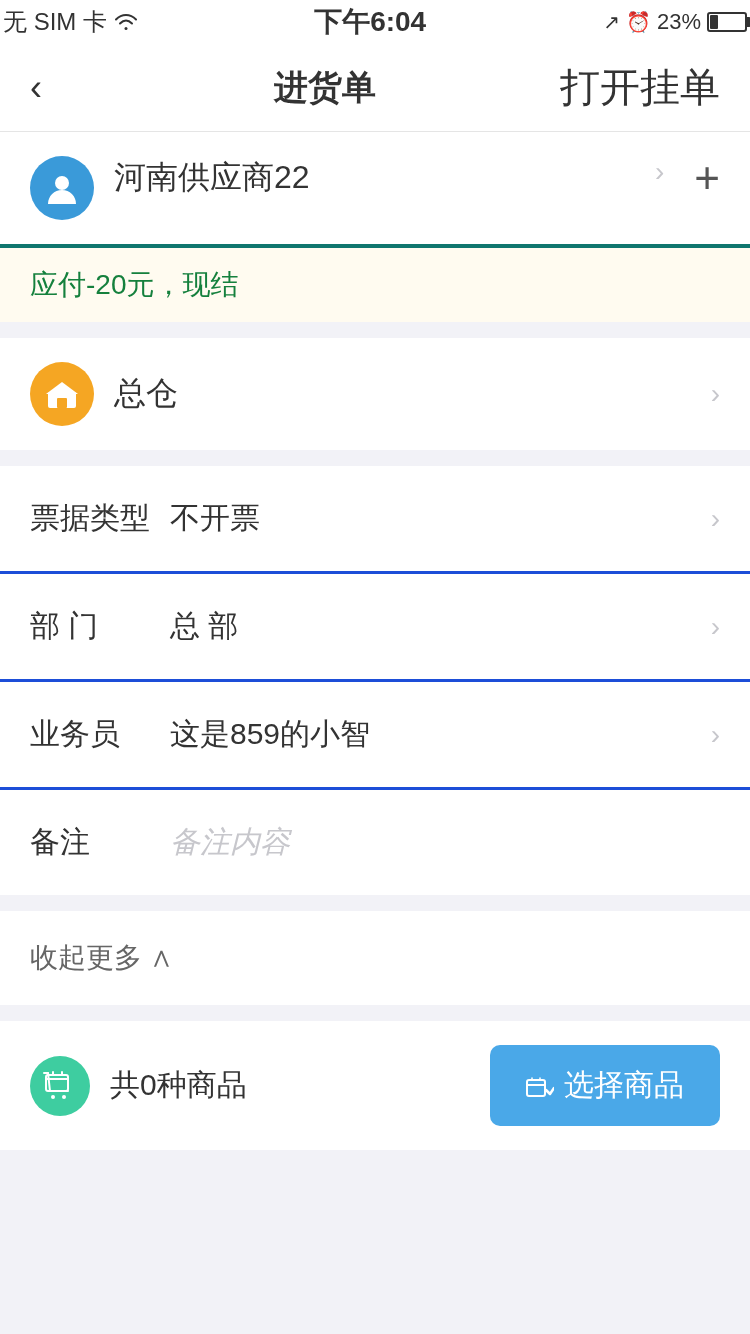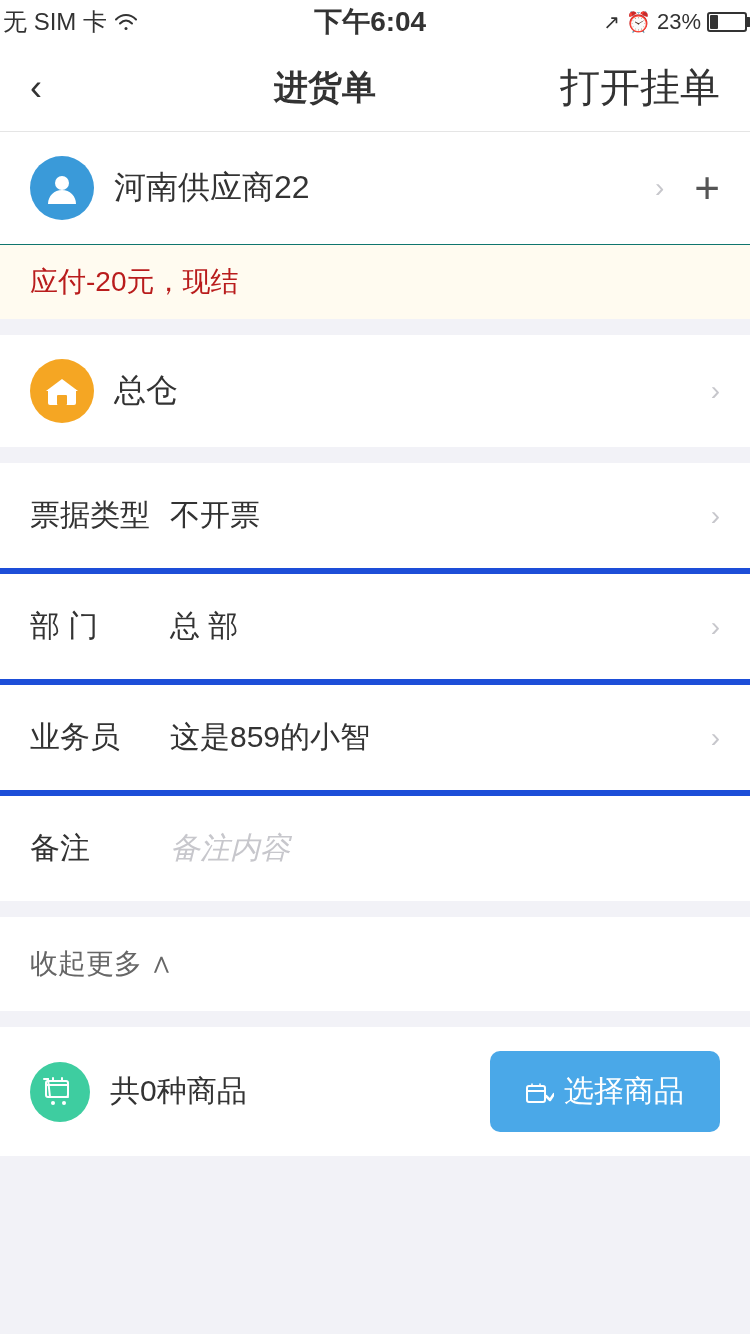--- a/index.html
+++ b/index.html
@@ -88,24 +88,24 @@
 
     
     .card {
       background: #fff;
       margin-bottom: 16px;
     }
 
     
     .supplier-row {
       display: flex;
-      align-items: center;
+      align-items: flex-start;
       padding: 24px 30px;
       background: #fff;
-      border-bottom: 1px solid #0f766e;
+      border-bottom: 4px solid #0f766e;
     }
     .supplier-avatar {
       width: 64px;
       height: 64px;
       border-radius: 50%;
       background: #3a9ad9;
       display: flex;
       align-items: center;
       justify-content: center;
       margin-right: 20px;
@@ -131,21 +131,21 @@
       color: #555;
       cursor: pointer;
       line-height: 1;
     }
 
     
     .notice-banner {
       background: #fffbf0;
       padding: 18px 30px;
       font-size: 28px;
-      color: #b91c1c;
+      color: #15803d;
       margin-bottom: 16px;
     }
 
     
     .warehouse-row {
       display: flex;
       align-items: center;
       padding: 24px 30px;
       background: #fff;
       margin-bottom: 16px;
@@ -173,21 +173,21 @@
 
     
     .form-section {
       background: #fff;
       margin-bottom: 16px;
     }
     .form-row {
       display: flex;
       align-items: center;
       padding: 32px 30px;
-      border-bottom: 6px solid #1d4ed8;
+      border-bottom: 3px solid #1d4ed8;
       min-height: 96px;
     }
     .form-row:last-child {
       border-bottom: none;
     }
     .form-label {
       font-size: 30px;
       color: #333;
       width: 140px;
       flex-shrink: 0;

